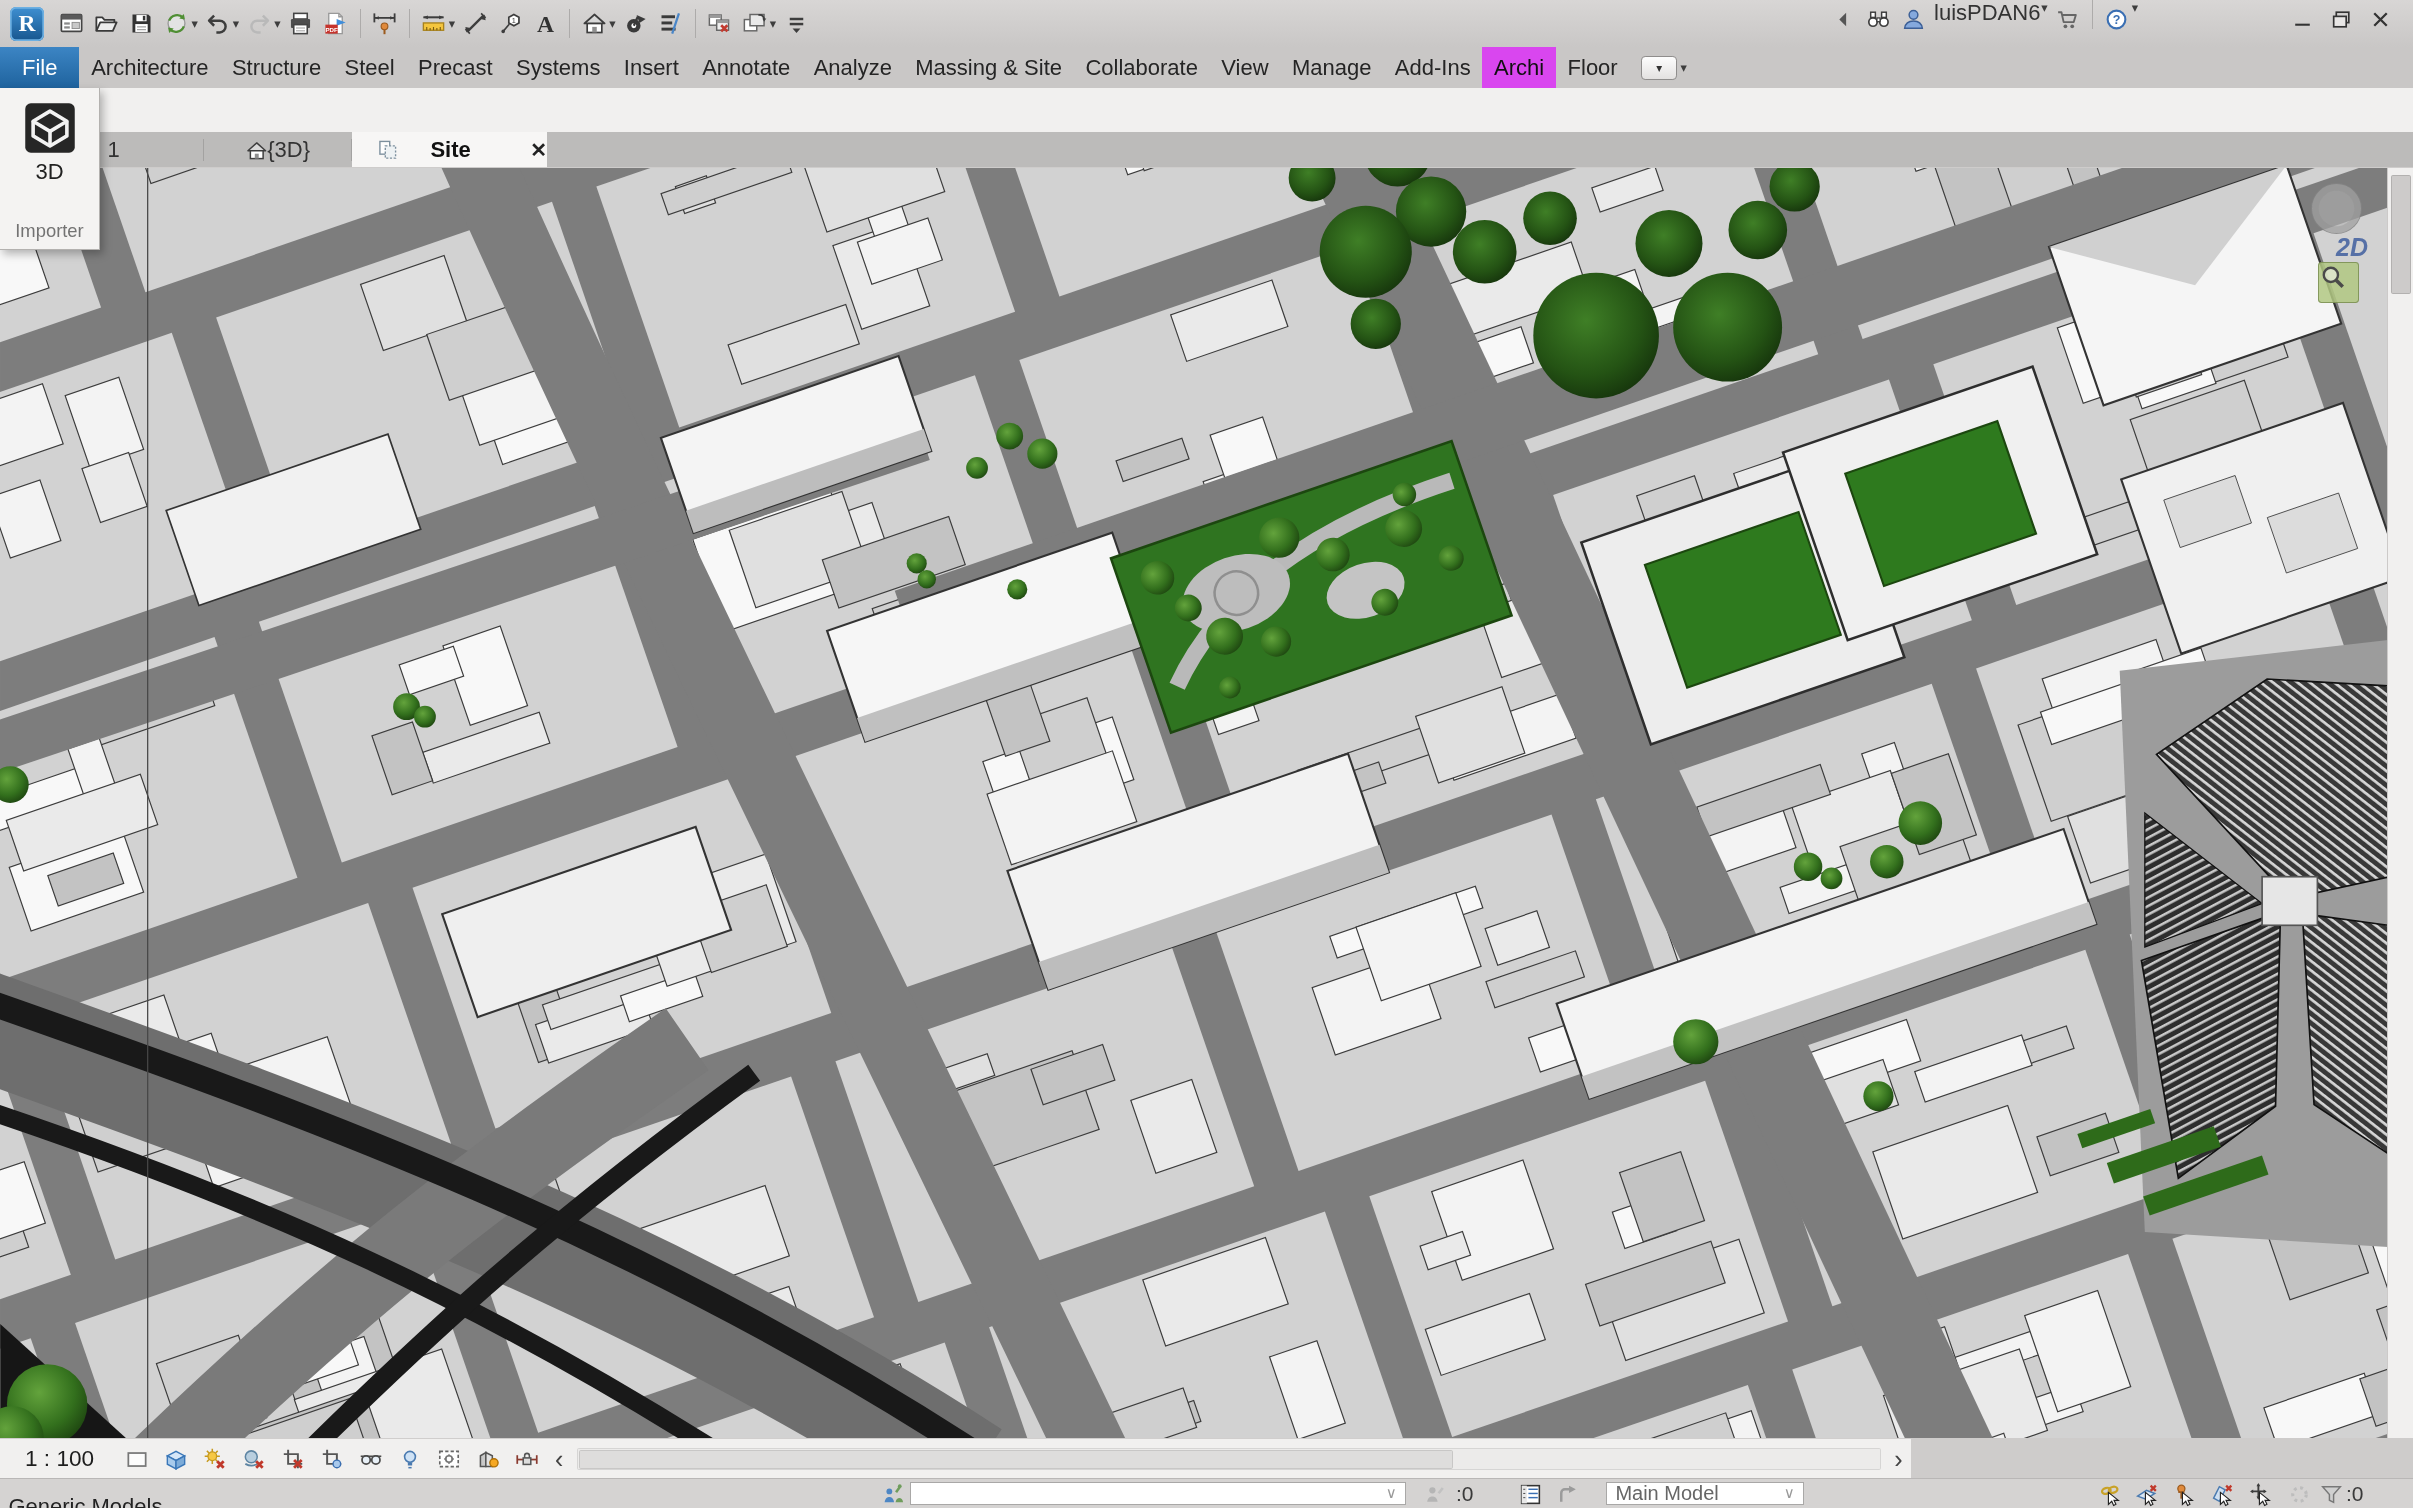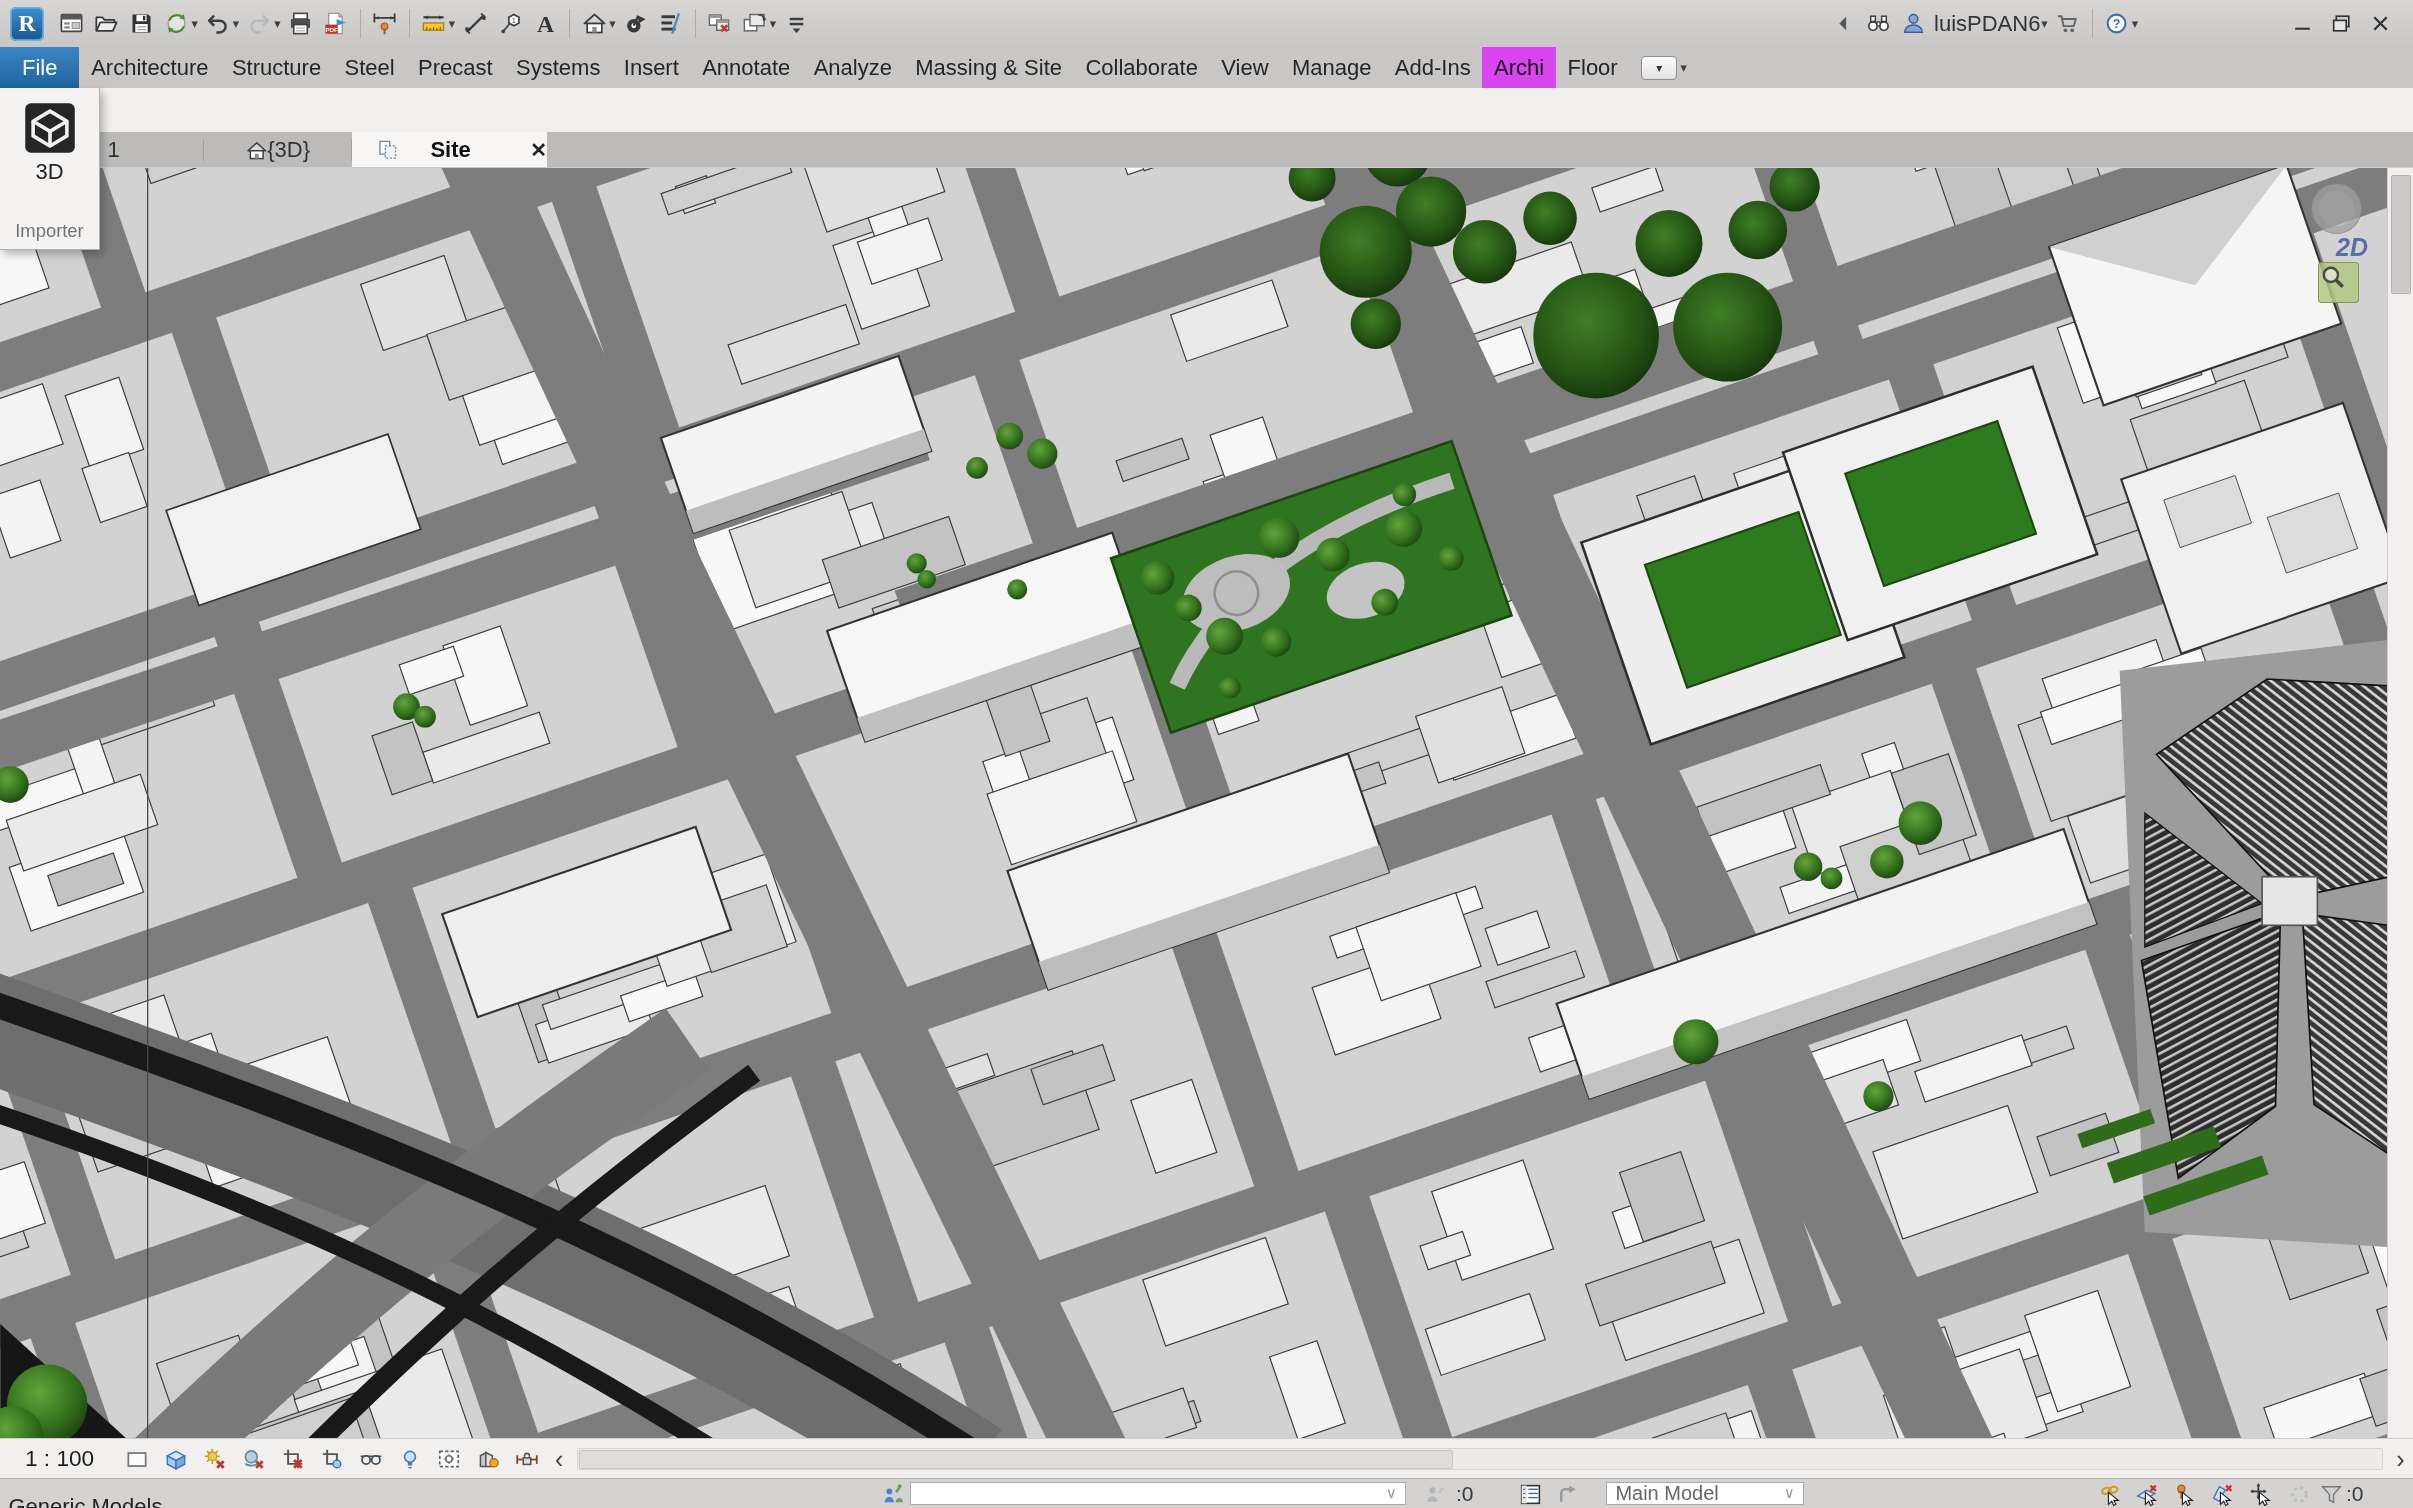--- a/index.html
+++ b/index.html
@@ -6,21 +6,21 @@
   body{width:2413px;height:1508px;overflow:hidden;font-family:"Liberation Sans",sans-serif;background:#cecccb;position:relative;}
   
   .titlebar{position:absolute;left:0;top:0;width:2413px;height:47px;background:linear-gradient(#d8d6d5,#c9c7c6);display:flex;align-items:center;}
   .qat{display:flex;align-items:center;height:100%;padding-left:5px;}
   .logo{width:34px;height:34px;border-radius:5.9px;background:linear-gradient(#3f90d2,#17568e);color:#fff;font-weight:bold;font-size:23.5px;display:flex;align-items:center;justify-content:center;margin:0 10px 0 5px;font-family:"Liberation Serif",serif;box-shadow:inset 0 0 0 1.7px #6db0e2;}
   .qi{width:35px;height:39px;display:flex;align-items:center;justify-content:center;border-radius:2.5px;}
   .qi svg{width:27px;height:27px;}
   .dd{font-size:12.6px;color:#3d3d3d;margin:0 2.5px 0 -2.5px;}
   .sep{width:0.8px;height:28.5px;background:#adabaa;margin:0 6.7px;}
   .title{position:absolute;left:1396px;top:0;height:47px;line-height:47px;transform:translateX(-50%);font-size:22.6px;color:#3b3b3b;white-space:nowrap;}
-  .tbright{position:absolute;right:0;top:0;height:47px;display:flex;align-items:center;padding-right:13.4px;}
+  .tbright{position:absolute;right:0;top:0;height:47px;display:flex;padding-right:13.4px;}
   .tbright .qi svg{width:25px;height:25px;}
   .uname{font-size:22px;color:#333;margin:0 3.4px;}
   .gapper{width:142px;}
   .wbtn{width:39px;height:39px;display:flex;align-items:center;justify-content:center;}
   .wbtn svg{width:25px;height:25px;}
   
   .ribbontabs{position:absolute;top:47px;left:0;width:2413px;height:41px;background:#c9c7c6;display:flex;align-items:stretch;}
   .rtab{padding:0 11.7px;display:flex;align-items:center;font-size:22px;color:#252525;white-space:nowrap;}
   .rtab.file{background:linear-gradient(#3c85c4,#1f639e);color:#fff;padding:0 22px;}
   .rtab.active{background:#d946ef;color:#101010;}
@@ -43,21 +43,21 @@
   
   .canvas{position:absolute;top:168px;left:0;width:2388px;height:1270px;background:#828282;overflow:hidden;}
   .canvas svg{position:absolute;left:0;top:0;}
   .vscroll{position:absolute;top:168px;right:0;width:25px;height:1270px;background:#f1f0ef;border-left:0.8px solid #cccac9;}
   .vthumb{position:absolute;top:6.7px;left:2.5px;width:18.4px;height:117px;background:#cdcbca;border:0.8px solid #b3b1b0;border-radius:1.7px;}
   .navwheel{position:absolute;left:2311px;top:15px;width:49px;height:49px;border-radius:50%;background:rgba(178,178,178,.62);border:1.7px solid rgba(110,110,110,.55);box-shadow:inset 0 0 0 6.7px rgba(140,140,140,.35);}
   .navlabel{position:absolute;left:2336px;top:65px;font-size:25px;font-weight:bold;color:#41609f;opacity:.85;font-style:italic;}
   .navzoom{position:absolute;left:2318px;top:94px;width:39px;height:39px;background:rgba(178,200,130,.85);border:0.8px solid rgba(110,130,70,.7);border-radius:3.4px;display:flex;align-items:center;justify-content:center;}
   .navzoom svg{width:28.5px;height:28.5px;}
   
-  .vcb{position:absolute;top:1438px;left:0;width:2413px;height:40px;background:#f1f0ef;border-top:0.8px solid #d0cecd;display:flex;align-items:center;}
+  .vcb{position:absolute;top:1438px;left:0;width:1911px;height:40px;background:#f1f0ef;border-top:0.8px solid #d0cecd;display:flex;align-items:center;}
   .scale{font-size:22.6px;color:#1d1d1d;margin:0 23.5px 0 25px;white-space:nowrap;}
   .vi{width:34px;height:34px;display:flex;align-items:center;justify-content:center;margin:0 2.5px;}
   .vi svg{width:26px;height:26px;}
   .chev{font-size:25px;color:#444;margin:0 8.4px;}
   .hscroll{flex:1;height:20px;background:#ecebea;border:0.8px solid #d6d5d4;margin:0 5px;position:relative;border-radius:1.7px;}
   .hthumb{position:absolute;left:1.7px;top:0.8px;height:17px;width:872px;background:#dedddc;border:0.8px solid #c8c7c6;border-radius:1.7px;}
   
   .status{position:absolute;top:1478px;left:0;width:2413px;height:30px;background:#d5d3d2;border-top:0.8px solid #b9b7b6;font-size:22px;color:#222;}
   .hint{position:absolute;left:8.4px;top:15px;}
   .combo{position:absolute;height:23.5px;top:2.5px;background:#fff;border:0.8px solid #a9a8a7;display:flex;align-items:center;font-size:20px;color:#666;padding:0 8.4px;box-sizing:border-box;}

